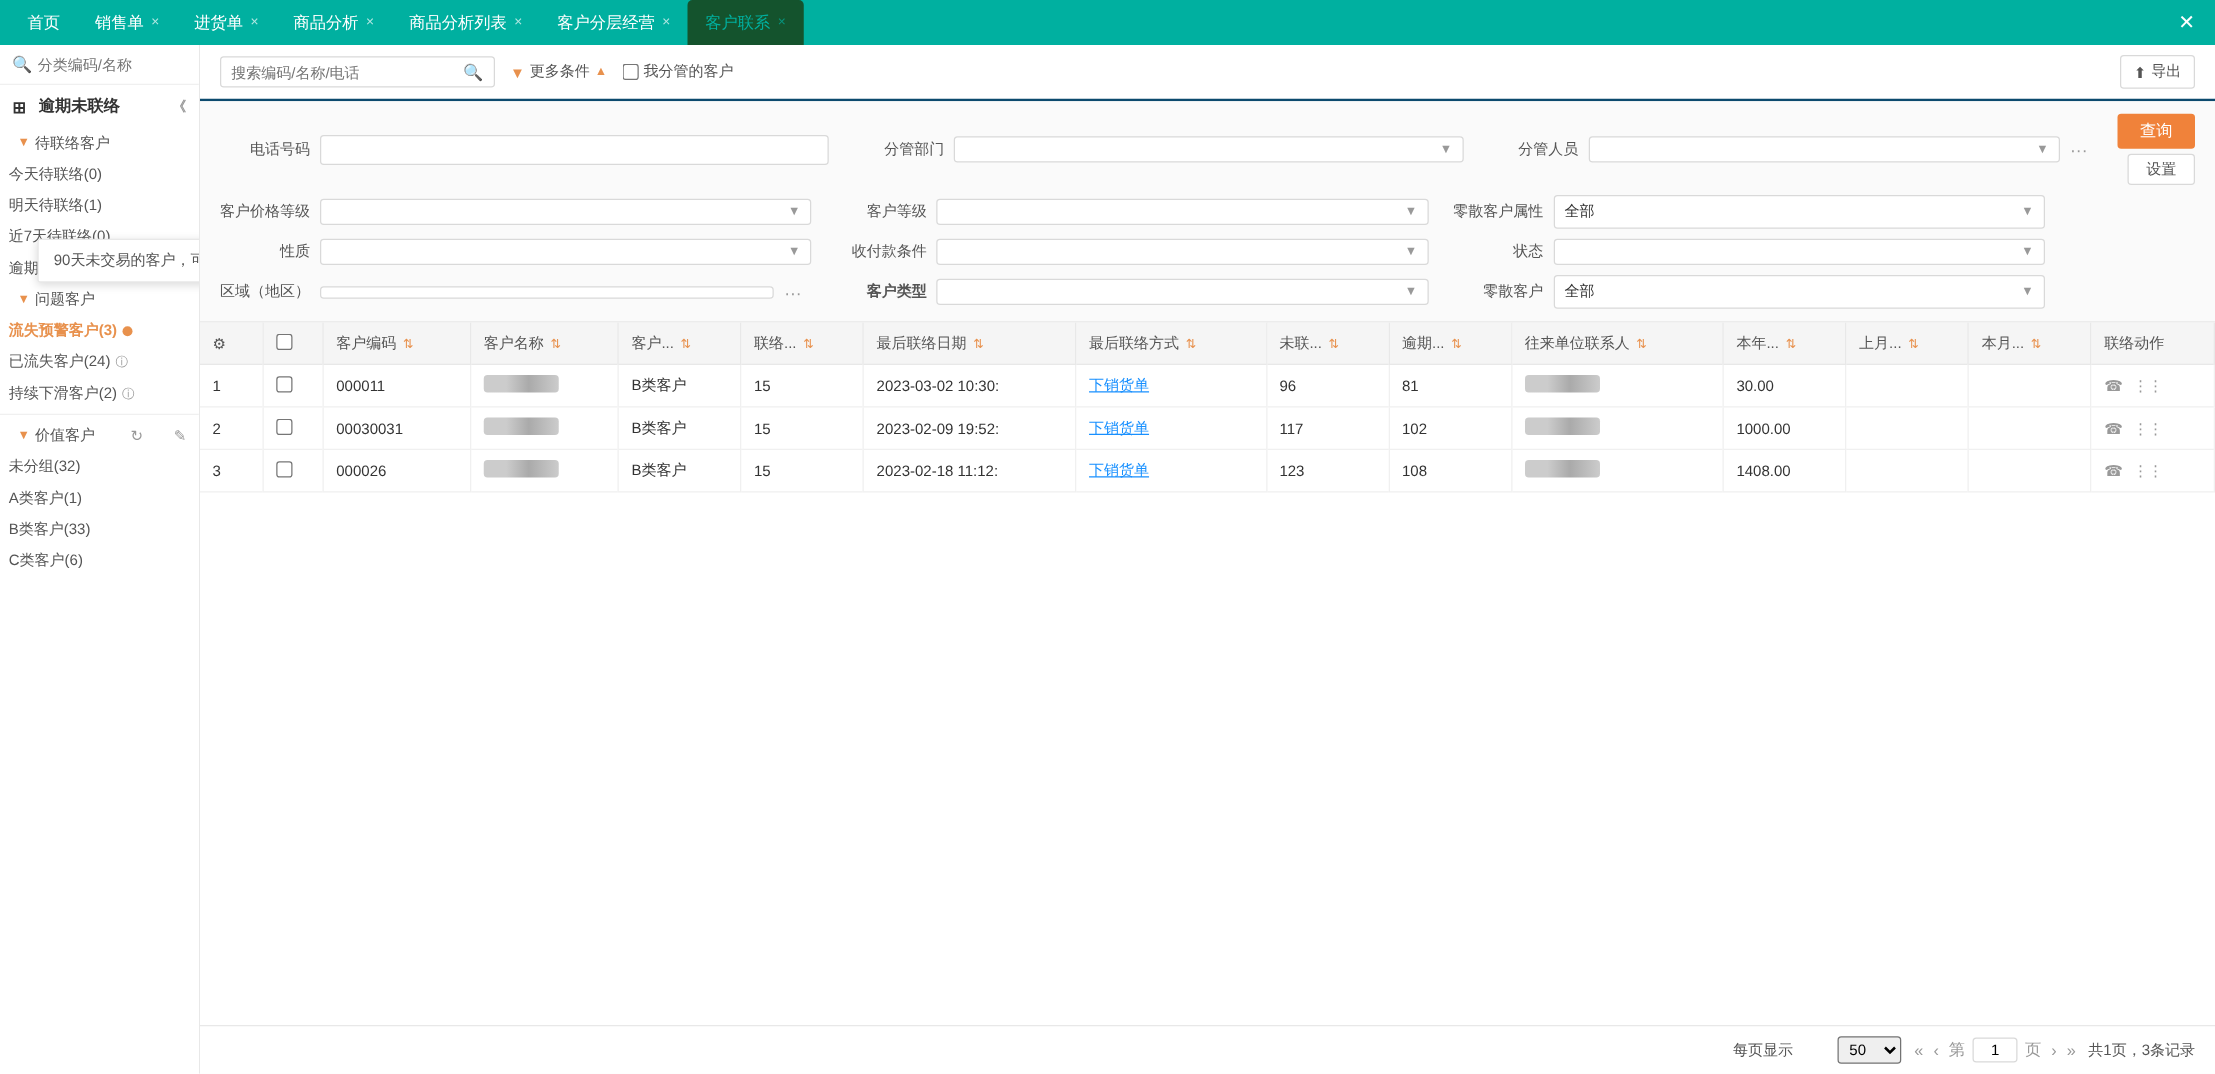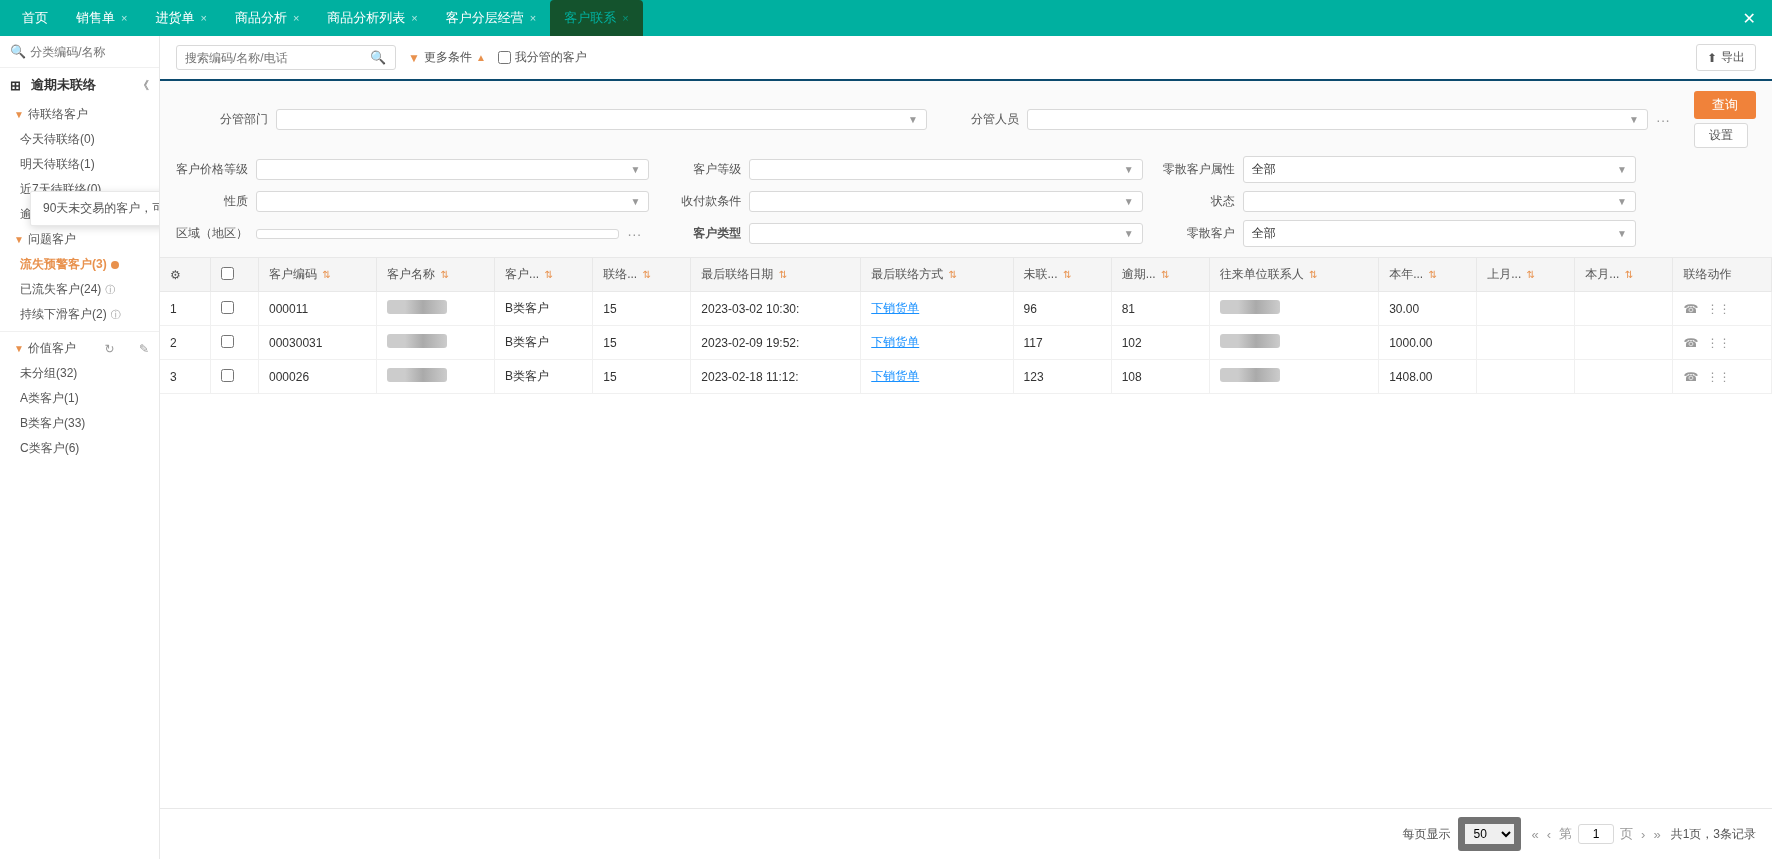--- a/index.html
+++ b/index.html
@@ -63,21 +63,21 @@
 
     .sidebar-section-header {
       display: flex; align-items: center; justify-content: space-between;
       padding: 8px 10px;
       font-size: 13px; font-weight: bold; color: #333;
       cursor: pointer;
     }
     .sidebar-section-header .collapse-icon { font-size: 11px; color: #999; }
 
     .sidebar-item {
-      padding: 4px 10px 4px 20px;
+      padding: 4px 10px 4px 7px;
       font-size: 12px; color: #555;
       cursor: pointer;
     }
     .sidebar-item.active { color: #e8914d; font-weight: bold; }
 
     .sidebar-divider { height: 1px; background: #f0f0f0; margin: 4px 0; }
 
     
     .tooltip-box {
       position: absolute;
@@ -172,21 +172,21 @@
       border: 1px solid #d9d9d9; border-radius: 3px;
       padding: 4px 8px;
       font-size: 12px; outline: none;
       background: #fff;
       display: flex; align-items: center; justify-content: space-between;
       cursor: pointer;
     }
     .filter-select .arrow { color: #999; font-size: 10px; }
     .filter-dots { color: #999; font-size: 14px; padding: 0 8px; cursor: pointer; }
     .filter-actions {
-      display: flex; align-items: flex-start;
+      display: flex; align-items: flex-end;
       flex-direction: column;
       gap: 4px;
       margin-left: 16px;
     }
     .query-btn {
       background: #f0823a; color: #fff; border: none;
       padding: 5px 18px; border-radius: 3px; cursor: pointer; font-size: 13px;
     }
     .settings-btn {
       background: #fff; color: #555; border: 1px solid #d9d9d9;
@@ -242,22 +242,22 @@
     
     .table-footer {
       display: flex; align-items: center; justify-content: flex-end;
       padding: 8px 16px;
       border-top: 1px solid #e8e8e8;
       background: #fff;
       gap: 8px;
       font-size: 12px; color: #555;
     }
     .page-size-select {
-      border: 7px solid #737373; border-radius: 3px;
-      padding: 2px 4px; font-size: 12px;
+      border: 1px solid #737373; border-radius: 3px;
+      padding: 2px 4px; font-size: 12px; margin-left: 28px;
     }
     .page-nav { display: flex; align-items: center; gap: 4px; }
     .page-nav span { cursor: pointer; color: #999; font-size: 13px; padding: 0 2px; }
     .page-input {
       width: 36px; border: 1px solid #d9d9d9; border-radius: 3px;
       text-align: center; padding: 2px 4px; font-size: 12px;
     }
 
     
     .table-area::-webkit-scrollbar { height: 8px; width: 8px; }
@@ -407,20 +407,24 @@
       <div class="search-bar-spacer"></div>
       <div class="export-btn">
         <span>⬆</span>
         <span>导出</span>
       </div>
     </div>
 
     <div class="filter-panel">
 
       <div class="filter-row">
+        <div class="filter-cell">
+          <span class="filter-label">电话号码</span>
+          <input class="filter-input" type="text" style="">
+        </div>
         <div class="filter-cell" style="margin-left:20px;">
           <span class="filter-label">分管部门</span>
           <div class="filter-select">
             <span></span>
               <span class="arrow">▼</span>
           </div>
         </div>
         <div class="filter-cell" style="margin-left:20px;">
           <span class="filter-label">分管人员</span>
           <div class="filter-select">

